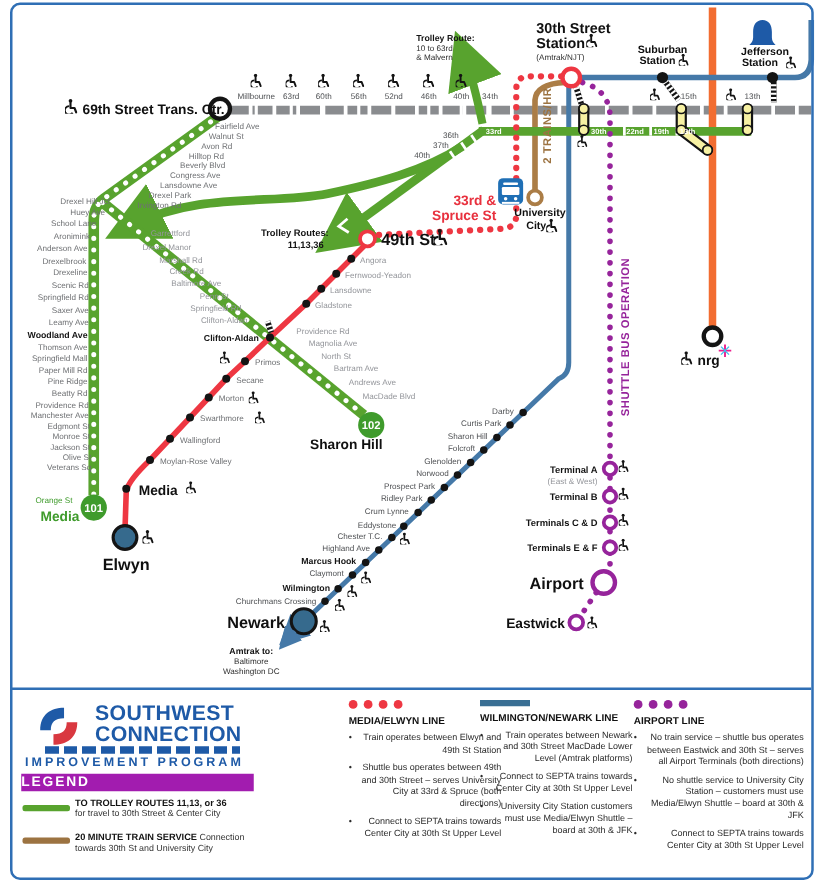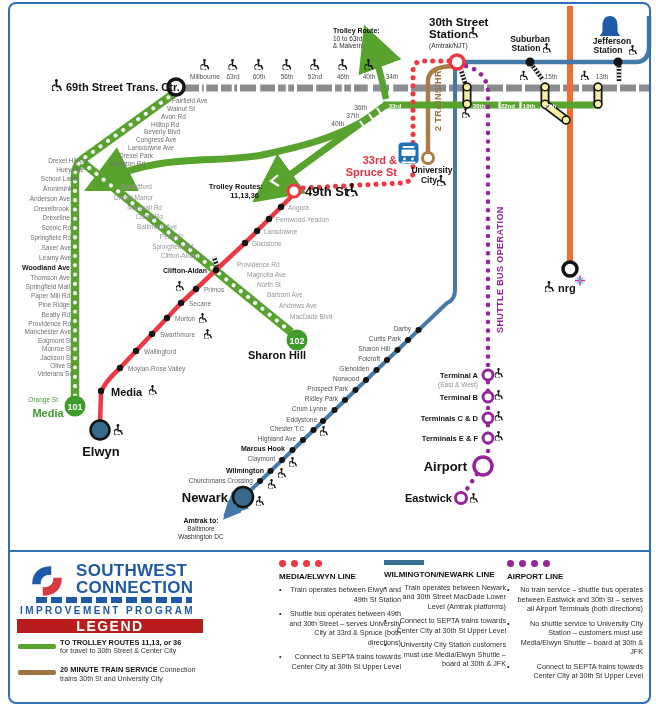--- a/index.html
+++ b/index.html
@@ -25,21 +25,21 @@
   .onln{font-size:6px;font-weight:bold;fill:#fff;text-anchor:middle}
   .ae{text-anchor:end}.am{text-anchor:middle}
   .rot{font-size:9px;font-weight:bold;letter-spacing:.4px}
   
   .legend{position:absolute;left:0;top:553px;width:651px;height:152px;}
   .logo{position:absolute;left:27px;top:10px;}
   .brand1,.brand2{position:absolute;left:76px;color:#1e5aa7;font-weight:bold;font-size:17px;letter-spacing:.3px;line-height:1;}
   .brand1{top:9px}.brand2{top:26px}
   .track{position:absolute;left:36px;top:44px;width:156px;height:6px;background:repeating-linear-gradient(90deg,#1e5aa7 0 11px,#ffffff 11px 15px);}
   .brand3{position:absolute;left:20px;top:52px;color:#1e5aa7;font-weight:bold;font-size:10px;letter-spacing:2.4px;}
-  .legend-bar{position:absolute;left:17px;top:66px;width:186px;height:14px;background:#b91c1c;color:#fff;font-weight:bold;font-size:14px;letter-spacing:1.5px;text-align:center;line-height:14px;}
+  .legend-bar{position:absolute;left:17px;top:66px;width:186px;height:14px;background:#a21caf;color:#fff;font-weight:bold;font-size:11px;letter-spacing:1.5px;line-height:14px;}
   .sw-line{position:absolute;width:38px;height:4.5px;border-radius:2px;}
   .lt1{position:absolute;left:60px;width:150px;font-size:7.4px;font-weight:bold;color:#141414;}
   .lt2{font-size:7.1px;font-weight:normal;color:#333;}
   .col{position:absolute;top:7px;}
   .col .swatches{display:flex;gap:5px;margin-bottom:5px;align-items:center;}
   .dotsw{width:7px;height:7px;border-radius:50%;}
   .barsw{width:40px;height:4.5px;background:#3a6f94;}
   .col h4{margin:0 0 4px 0;font-size:8px;color:#111;}
   .col ul{list-style:none;margin:0;padding:0 0 0 8px;text-align:right;}
   .col li{position:relative;font-size:7.2px;color:#2b2b2b;line-height:1.32;margin-bottom:5px;}
@@ -419,21 +419,21 @@
   <div class="brand3">IMPROVEMENT PROGRAM</div>
   <div class="legend-bar">LEGEND</div>
 
   <div class="sw-line" style="left:18px;top:91px;background:#58a32e;"></div>
   <div class="lt1" style="top:85px;">
     <div>TO TROLLEY ROUTES 11,13, or 36</div>
     <div class="lt2">for travel to 30th Street &amp; Center City</div>
   </div>
   <div class="sw-line" style="left:18px;top:117px;background:#9c7341;"></div>
   <div class="lt1" style="top:112px;">
-    <span>20 MINUTE TRAIN SERVICE</span><span class="lt2"> Connection trains 30th St and University City</span>
+    <span>20 MINUTE TRAIN SERVICE</span><span class="lt2"> Connection towards 30th St and University City</span>
   </div>
 
   <div class="col" style="left:231px;width:122px;margin-left:48px;">
     <div class="swatches">
       <span class="dotsw" style="background:#ee3742"></span>
           <span class="dotsw" style="background:#ee3742"></span>
           <span class="dotsw" style="background:#ee3742"></span>
           <span class="dotsw" style="background:#ee3742"></span>
     </div>
     <h4>MEDIA/ELWYN LINE</h4>

